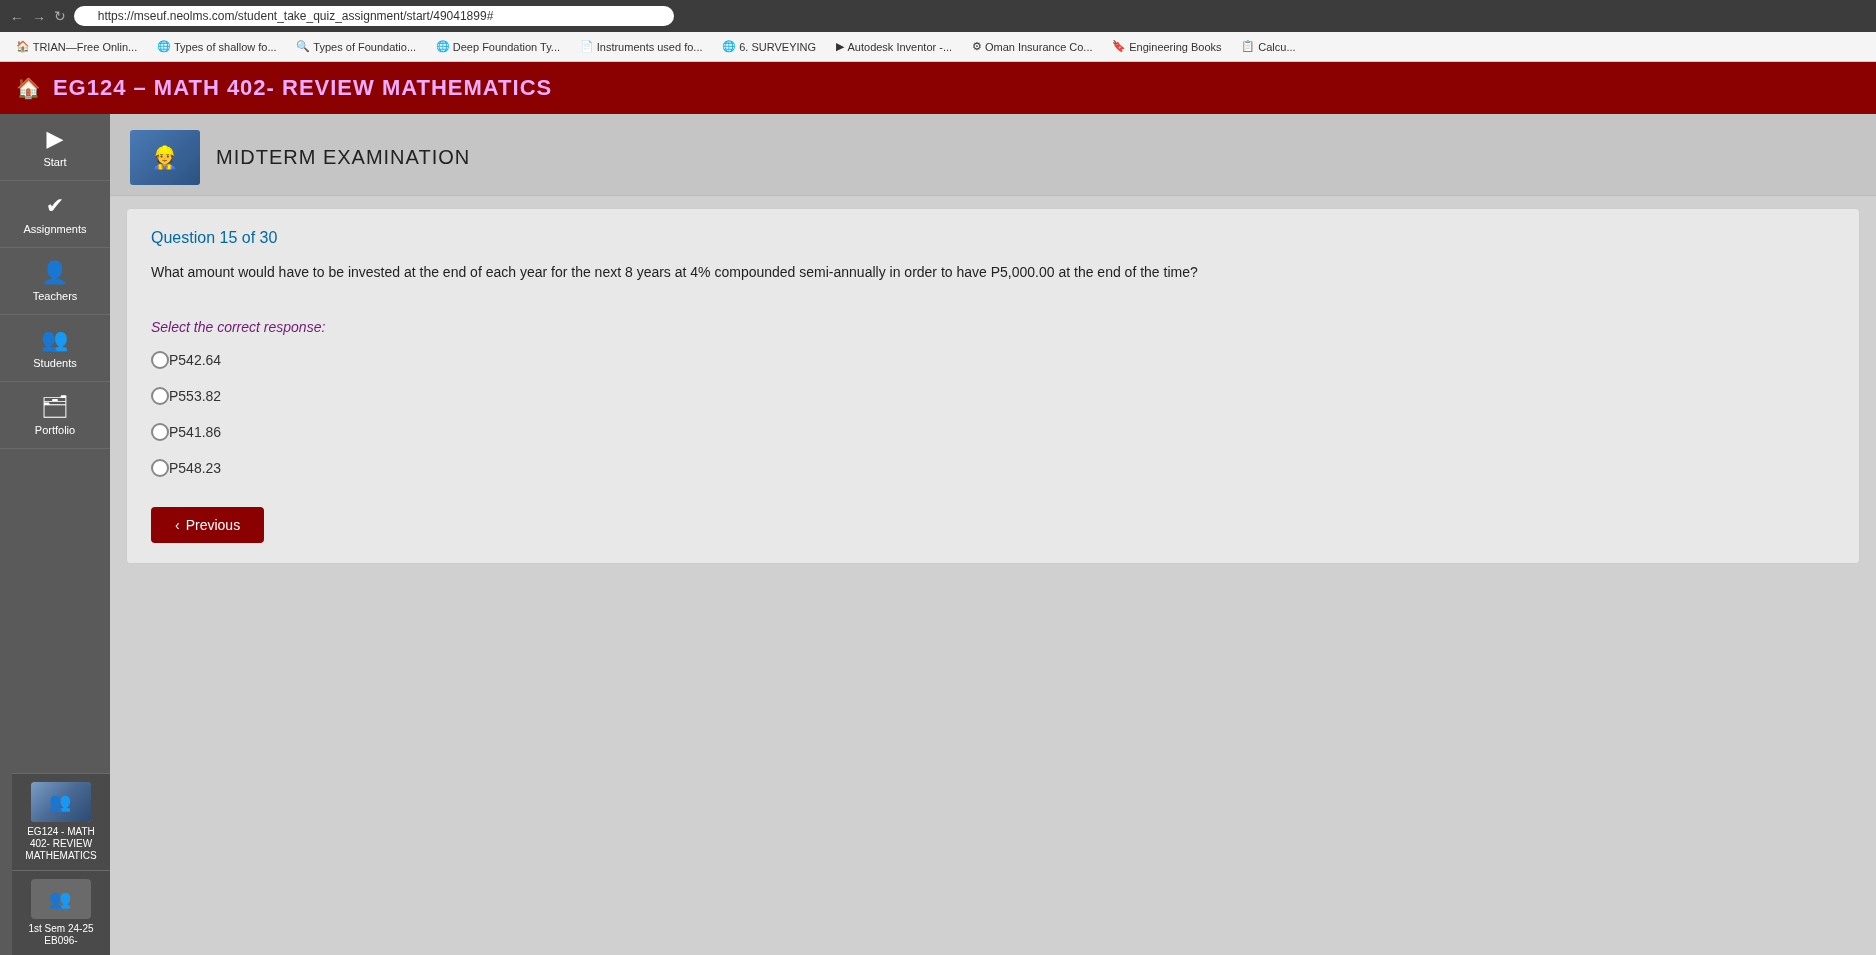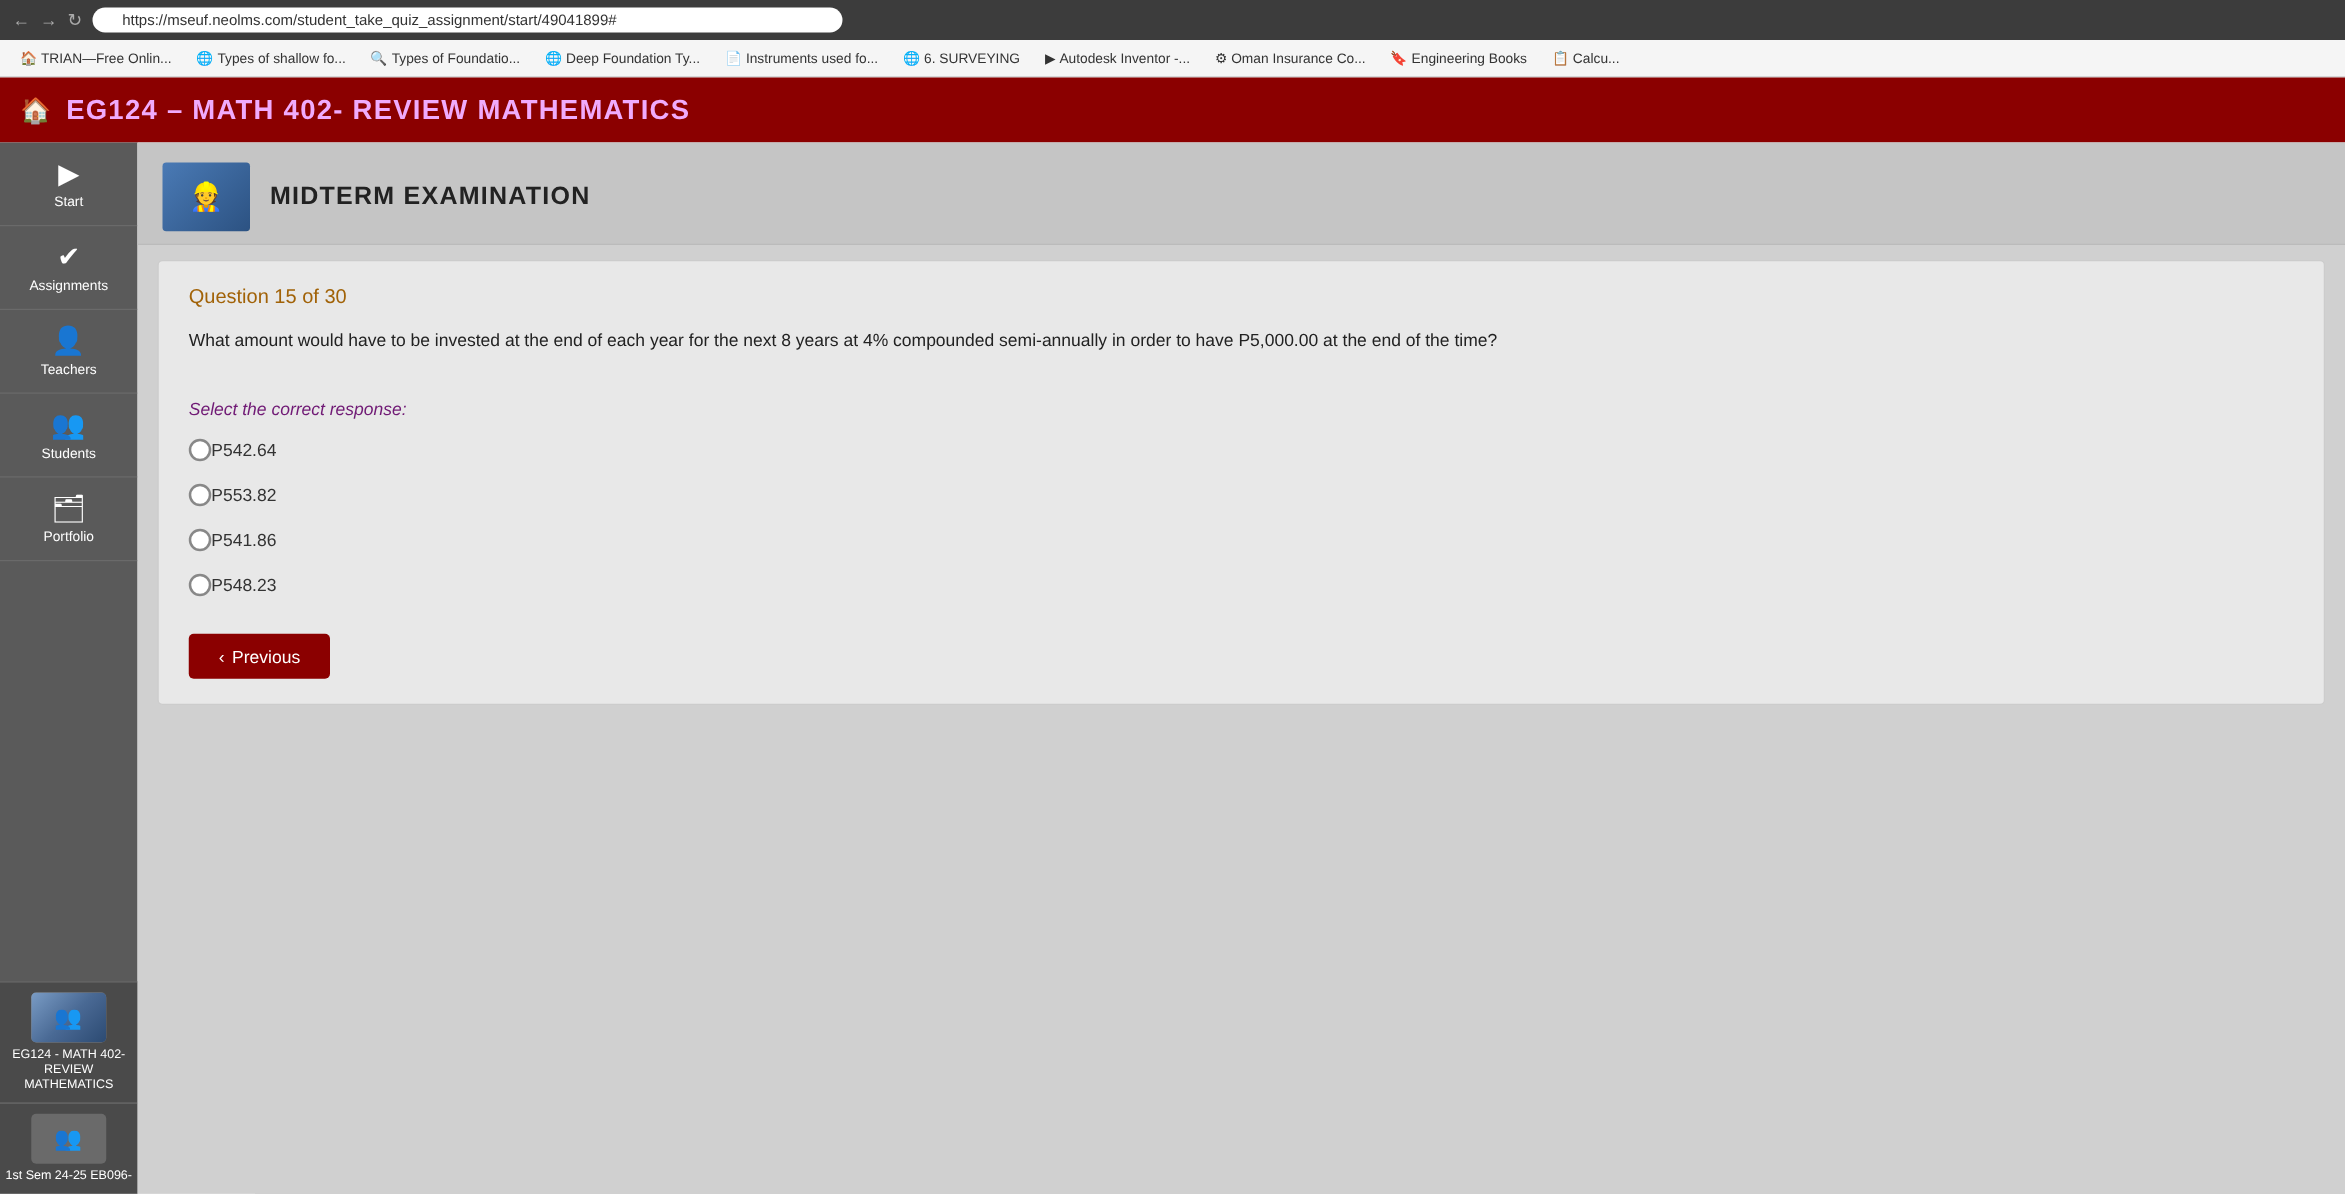--- a/index.html
+++ b/index.html
@@ -93,20 +93,21 @@
       font-size: 12px;
       gap: 4px;
       border-bottom: 1px solid #6a6a6a;
     }
     .sidebar-icon { font-size: 22px; }
     .sidebar-label { font-size: 11px; text-align: center; }
 
     .sidebar-bottom {
       margin-top: auto;
       width: 100%;
+      padding-left: 12px;
     }
     .sidebar-course-item {
       width: 100%;
       background: #4a4a4a;
       display: flex;
       flex-direction: column;
       align-items: center;
       padding: 8px 4px;
       color: white;
       cursor: pointer;
@@ -155,35 +156,35 @@
       width: 100%;
       height: 100%;
       display: flex;
       align-items: center;
       justify-content: center;
       color: white;
       font-size: 10px;
     }
     .exam-title {
       font-size: 20px;
-      font-weight: bold;
+      font-weight: normal;
       color: #222;
       letter-spacing: 1px;
     }
 
     .question-container {
       background: #e8e8e8;
       margin: 12px 16px;
       padding: 20px 24px;
       border-radius: 4px;
       border: 1px solid #ccc;
     }
     .question-number {
       font-size: 16px;
-      color: #a16207;
+      color: #0369a1;
       margin-bottom: 14px;
       font-weight: normal;
     }
     .question-text {
       font-size: 14px;
       color: #222;
       line-height: 1.6;
       margin-bottom: 36px;
     }
     .select-prompt {

